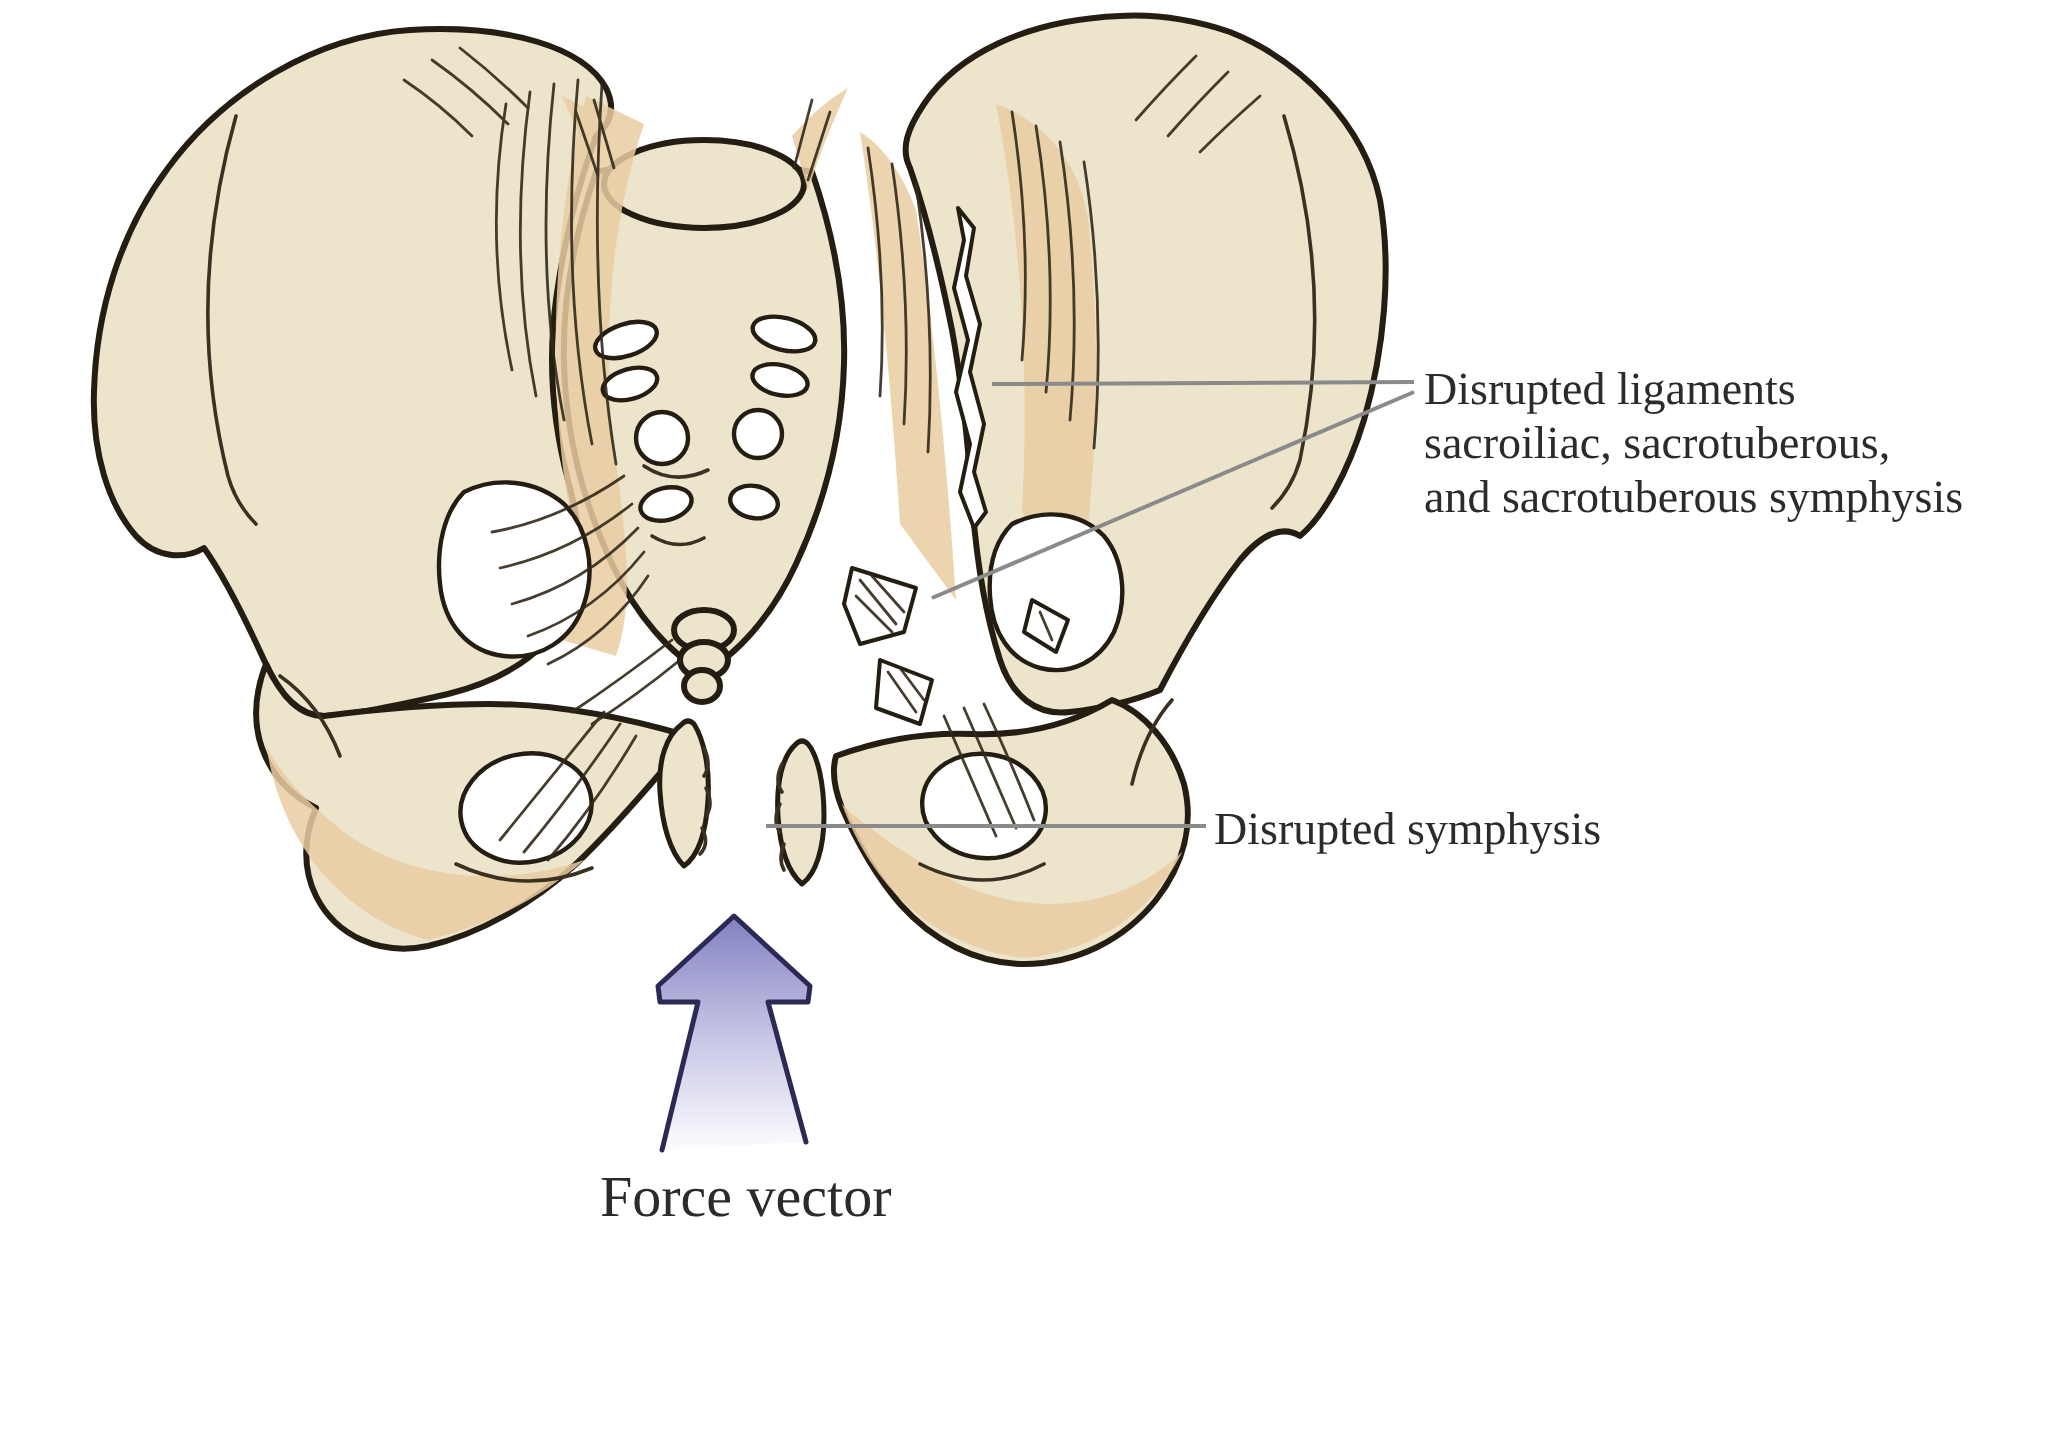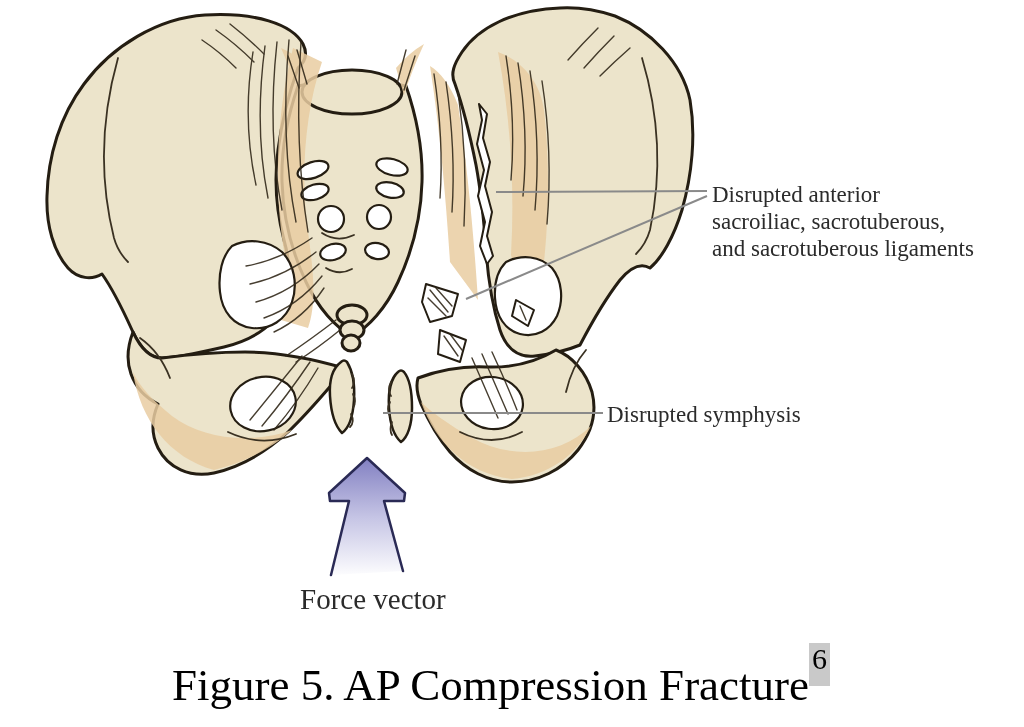--- a/index.html
+++ b/index.html
@@ -223,26 +223,23 @@
       <line x1="383" y1="413" x2="603" y2="413"></line>
     </g>
 
     <g>
       <polygon fill="url(#arrowGrad)" stroke="none" points="367,458 405,493 404,501 384,501 403,571 331,575 349,501 330,501 329,493"></polygon>
       <path fill="none" stroke-width="2.5" stroke-linejoin="round" stroke-linecap="round" d="M 331,575 L 349,501 L 330,501 L 329,493 L 367,458 L 405,493 L 404,501 L 384,501 L 403,571" stroke="#2a2a55"></path>
     </g>
   </svg>
 
   <div class="anno" style="left:712px; top:181px;">
-    <div>Disrupted anterior</div>
+    <div>Disrupted ligaments</div>
     <div>sacroiliac, sacrotuberous,</div>
-    <div>and sacrotuberous ligaments</div>
+    <div>and sacrotuberous symphysis</div>
   </div>
 
   <div class="anno force" style="left:300px; top:586px;">Force vector</div>
 
   <div class="anno" style="left:607px; top:401px;">Disrupted symphysis</div>
 
-  <div class="caption" style="left:172px; top:658px;">
-    <span>Figure 5. AP Compression Fracture</span><sup class="cite">6</sup>
-  </div>
 
 </div>
 
 </body></html>

